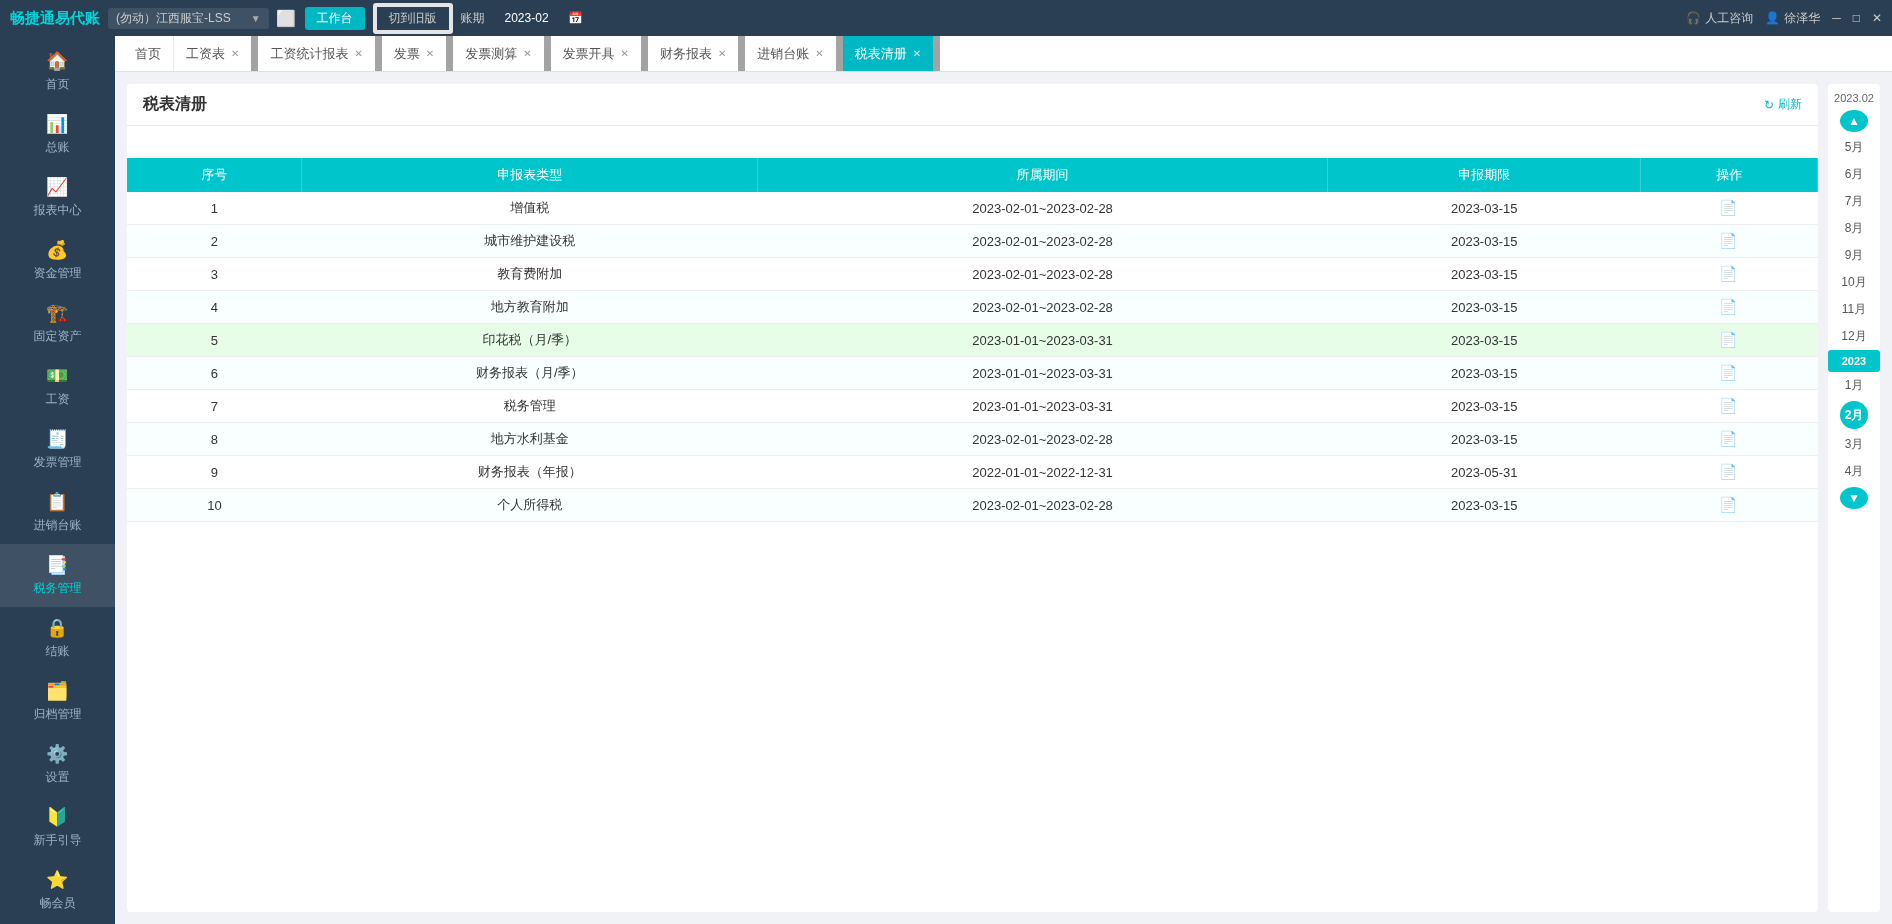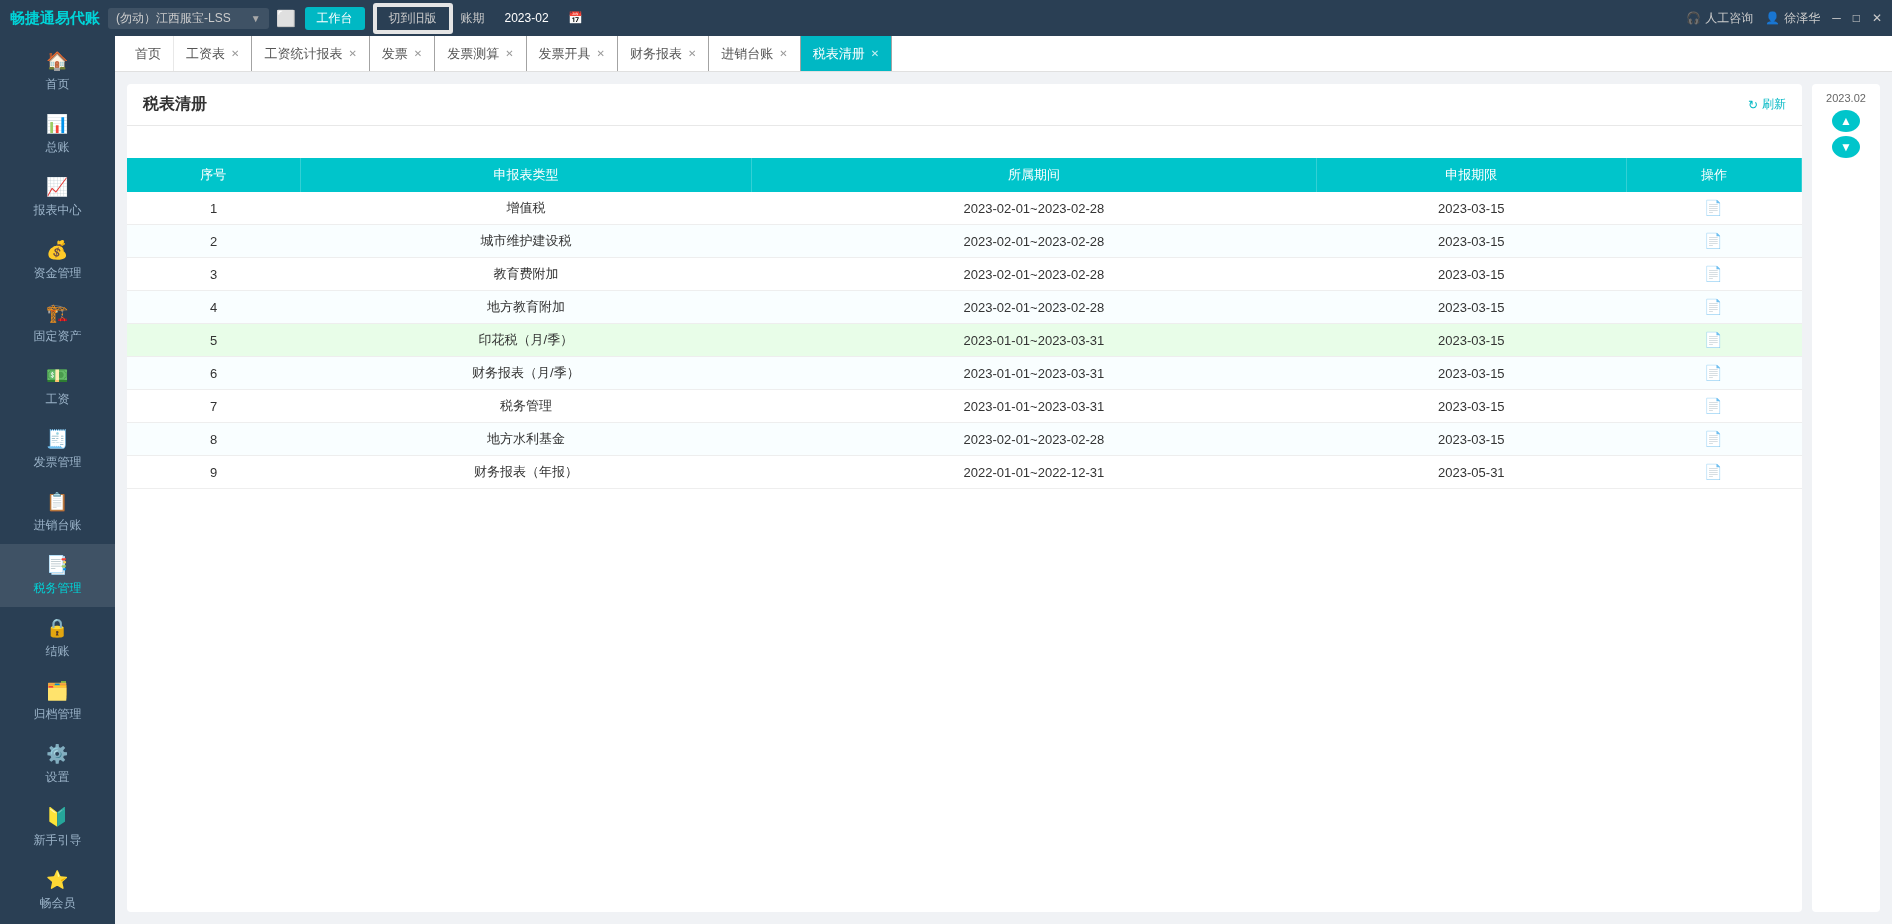--- a/index.html
+++ b/index.html
@@ -125,21 +125,21 @@
     .tab-item {
       display: flex;
       align-items: center;
       gap: 4px;
       padding: 0 12px;
       height: 100%;
       font-size: 13px;
       color: #555;
       cursor: pointer;
       white-space: nowrap;
-      border-right: 1px solid #a3a3a3;
+      border-right: 7px solid #a3a3a3;
     }
     .tab-item:first-child { border-right: 1px solid #e8e8e8; }
     .tab-item .close-x { color: #999; font-size: 10px; margin-left: 2px; }
     .tab-item.active {
       background: #00b8c4;
       color: white;
     }
     .tab-item.active .close-x { color: rgba(255,255,255,0.8); }
 
     
@@ -223,21 +223,21 @@
     }
 
     .table-wrapper {
       overflow-y: auto;
       flex: 1;
       margin-top: 32px;
     }
 
     
     .calendar-panel {
-      width: 68px;
+      width: 52px;
       background: #fff;
       border-radius: 4px;
       display: flex;
       flex-direction: column;
       align-items: center;
       padding: 4px 0;
       overflow-y: auto;
       flex-shrink: 0;
     }
     .calendar-year-label {
@@ -511,27 +511,57 @@
     <td>2023-03-15</td>
     <td><span class="action-icon">📄</span></td>
   </tr>
                 <tr>
     <td>9</td>
     <td>财务报表（年报）</td>
     <td>2022-01-01~2022-12-31</td>
     <td>2023-05-31</td>
     <td><span class="action-icon">📄</span></td>
   </tr>
+                <tr>
+    <td>10</td>
+    <td>个人所得税</td>
+    <td>2023-02-01~2023-02-28</td>
+    <td>2023-03-15</td>
+    <td><span class="action-icon">📄</span></td>
+  </tr>
               </tbody>
           </table>
         </div>
       </div>
 
       <div class="calendar-panel">
         <span class="calendar-year-label">2023.02</span>
         <button class="calendar-btn-up">▲</button>
 
+        <div id="calendar-months" style="width:100%;">
+            <div class="calendar-month">5月</div>
+            <div class="calendar-month">6月</div>
+            <div class="calendar-month">7月</div>
+            <div class="calendar-month">8月</div>
+            <div class="calendar-month">9月</div>
+            <div class="calendar-month">10月</div>
+            <div class="calendar-month">11月</div>
+            <div class="calendar-month">12月</div>
+            <div class="calendar-month active-year">2023</div>
+            <div class="calendar-month-wrapper">
+              <div class="calendar-month">1月</div>
+            </div>
+            <div class="calendar-month-wrapper">
+              <div class="calendar-month active">2月</div>
+            </div>
+            <div class="calendar-month-wrapper">
+              <div class="calendar-month">3月</div>
+            </div>
+            <div class="calendar-month-wrapper">
+              <div class="calendar-month">4月</div>
+            </div>
+          </div>
         <button class="calendar-btn-down">▼</button>
       </div>
 
     </div>
   </div>
 </div>
 
 </body></html>

